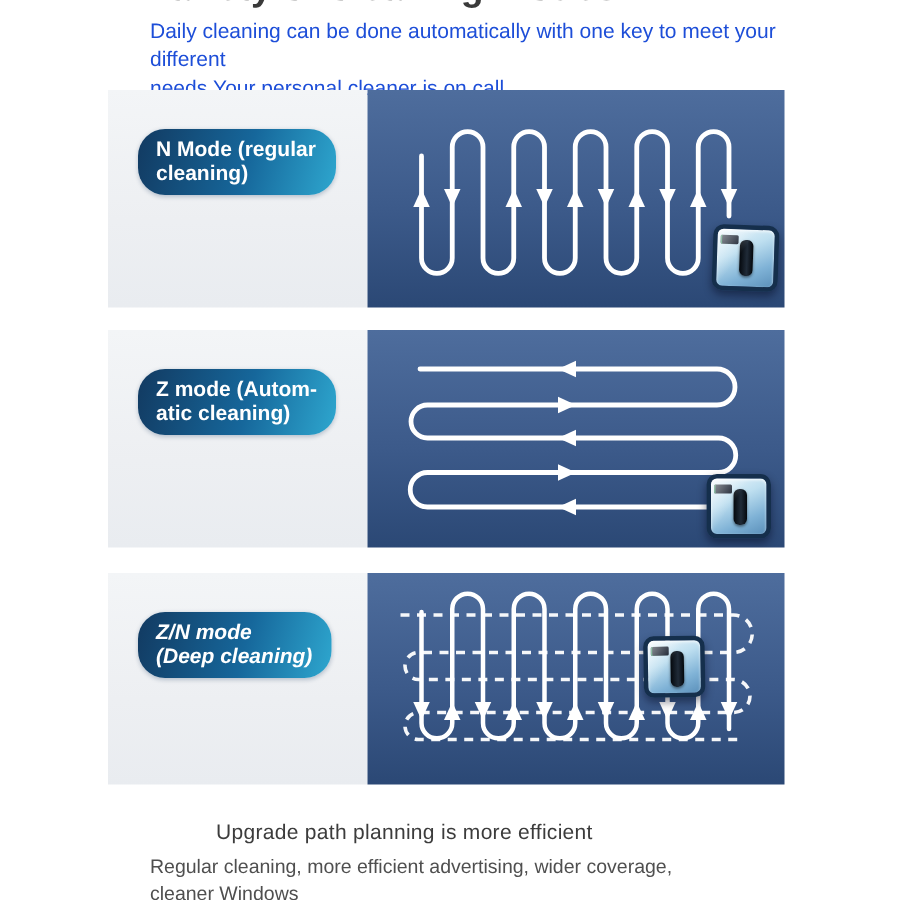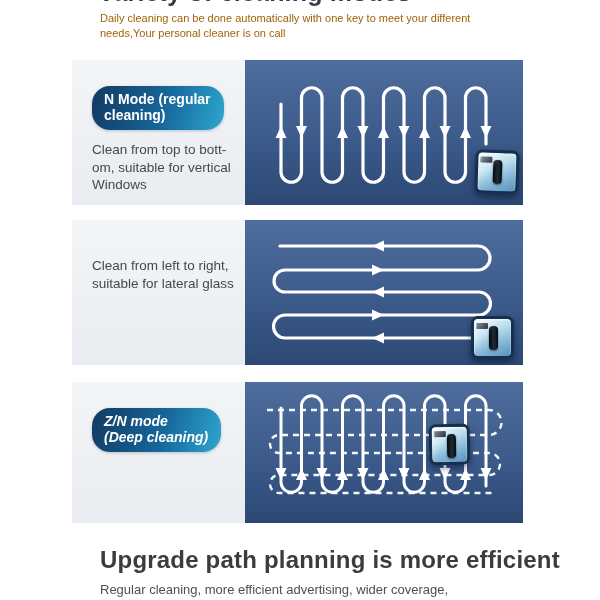--- a/index.html
+++ b/index.html
@@ -13,21 +13,21 @@
   
   .top-title-clip {
     position:absolute; top:0; left:98px; width:340px; height:7px; overflow:hidden;
   }
   .top-title {
     font-size:25px; font-weight:bold; color:#3a3a3a; line-height:30px; margin-top:-23px;
     letter-spacing:.2px;
   }
   .top-sub {
     position:absolute; top:11px; left:100px; width:420px;
-    font-size:11px; line-height:1.35; color:#a16207;
+    font-size:14px; line-height:1.35; color:#1d4ed8;
   }
 
   
   .panel { position:absolute; left:72px; width:451px; display:flex; }
   .panel-1 { top:60px;  height:145px; }
   .panel-2 { top:220px; height:145px; }
   .panel-3 { top:382px; height:141px;font-style:italic; }
 
   .panel-info {
     width:173px; height:100%;
@@ -73,44 +73,41 @@
     background:linear-gradient(90deg,#04080d 0%,#202b38 55%,#04080d 100%);
     border-radius:4px; box-shadow:0 1px 2px rgba(0,0,0,.5);
   }
   .robot-1 { right:4px;  bottom:11px; width:44px; height:44px; transform:rotate(2deg); }
   .robot-2 { right:9px;  bottom:6px;  width:43px; height:43px; }
   .robot-3 { left:184px; top:42px;    width:41px; height:41px; transform:rotate(-1deg); }
 
   
   .footer { position:absolute; left:100px; top:546px; width:460px; }
   .footer-heading {
-    font-size:24px; font-weight:bold; color:#3c3c3c; letter-spacing:.2px;
+    font-size:14px; font-weight:normal; color:#3c3c3c; letter-spacing:.2px;margin-left:44px;
   }
   .footer-sub {
     margin-top:7px; font-size:13px; line-height:1.4; color:#4f4f4f;
   }
 </style>
 </head>
 <body>
 
 <div class="page">
 
   <div class="top-title-clip">
     <div class="top-title">Variety of cleaning modes</div>
   </div>
   <div class="top-sub ws">Daily cleaning can be done automatically with one key to meet your different
 needs,Your personal cleaner is on call</div>
 
   <section class="panel panel-1">
     <div class="panel-info">
       <span class="badge ws">N Mode (regular
 cleaning)</span>
-      <p class="desc ws">Clean from top to bott-
-om, suitable for vertical
-Windows</p>
     </div>
     <div class="panel-diagram">
       <svg width="278" height="145" viewBox="0 0 278 145">
         <path d="M36,44 L36,112 A10.2,10.2 0 0 0 56.5,112 L56.5,38 A10.2,10.2 0 0 1 77,38 L77,112 A10.2,10.2 0 0 0 97.5,112 L97.5,38 A10.2,10.2 0 0 1 118,38 L118,112 A10.2,10.2 0 0 0 138.5,112 L138.5,38 A10.2,10.2 0 0 1 159,38 L159,112 A10.2,10.2 0 0 0 179.5,112 L179.5,38 A10.2,10.2 0 0 1 200,38 L200,112 A10.2,10.2 0 0 0 220.5,112 L220.5,38 A10.2,10.2 0 0 1 241,38 L241,84" fill="none" stroke="#ffffff" stroke-width="3.2" stroke-linecap="round"></path>
         <polygon points="30.5,78 41.5,78 36,66" fill="#ffffff"></polygon>
         <polygon points="51,66 62,66 56.5,78" fill="#ffffff"></polygon>
         <polygon points="92,78 103,78 97.5,66" fill="#ffffff"></polygon>
         <polygon points="112.5,66 123.5,66 118,78" fill="#ffffff"></polygon>
         <polygon points="133,78 144,78 138.5,66" fill="#ffffff"></polygon>
         <polygon points="153.5,66 164.5,66 159,78" fill="#ffffff"></polygon>
@@ -121,22 +118,22 @@
       </svg>
       <div class="robot robot-1">
         <span class="r-screen"></span>
         <span class="r-handle"></span>
       </div>
     </div>
   </section>
 
   <section class="panel panel-2">
     <div class="panel-info">
-      <p class="desc ws">Clean from left to right,
-suitable for lateral glass</p>
+      <span class="badge ws">Z mode (Autom-
+atic cleaning)</span>
     </div>
     <div class="panel-diagram">
       <svg width="278" height="145" viewBox="0 0 278 145">
         <path d="M35,26 L233,26 A12,12 0 0 1 233,50 L40,50 A11,11 0 0 0 40,72 L234,72 A11.5,11.5 0 0 1 234,95 L40,95 A11.5,11.5 0 0 0 40,118 L240,118" fill="none" stroke="#ffffff" stroke-width="3.2" stroke-linecap="round"></path>
         <polygon points="139,20.5 139,31.5 127,26" fill="#ffffff"></polygon>
         <polygon points="127,44.5 127,55.5 139,50" fill="#ffffff"></polygon>
         <polygon points="139,66.5 139,77.5 127,72" fill="#ffffff"></polygon>
         <polygon points="127,89.5 127,100.5 139,95" fill="#ffffff"></polygon>
         <polygon points="139,112.5 139,123.5 127,118" fill="#ffffff"></polygon>
       </svg>

